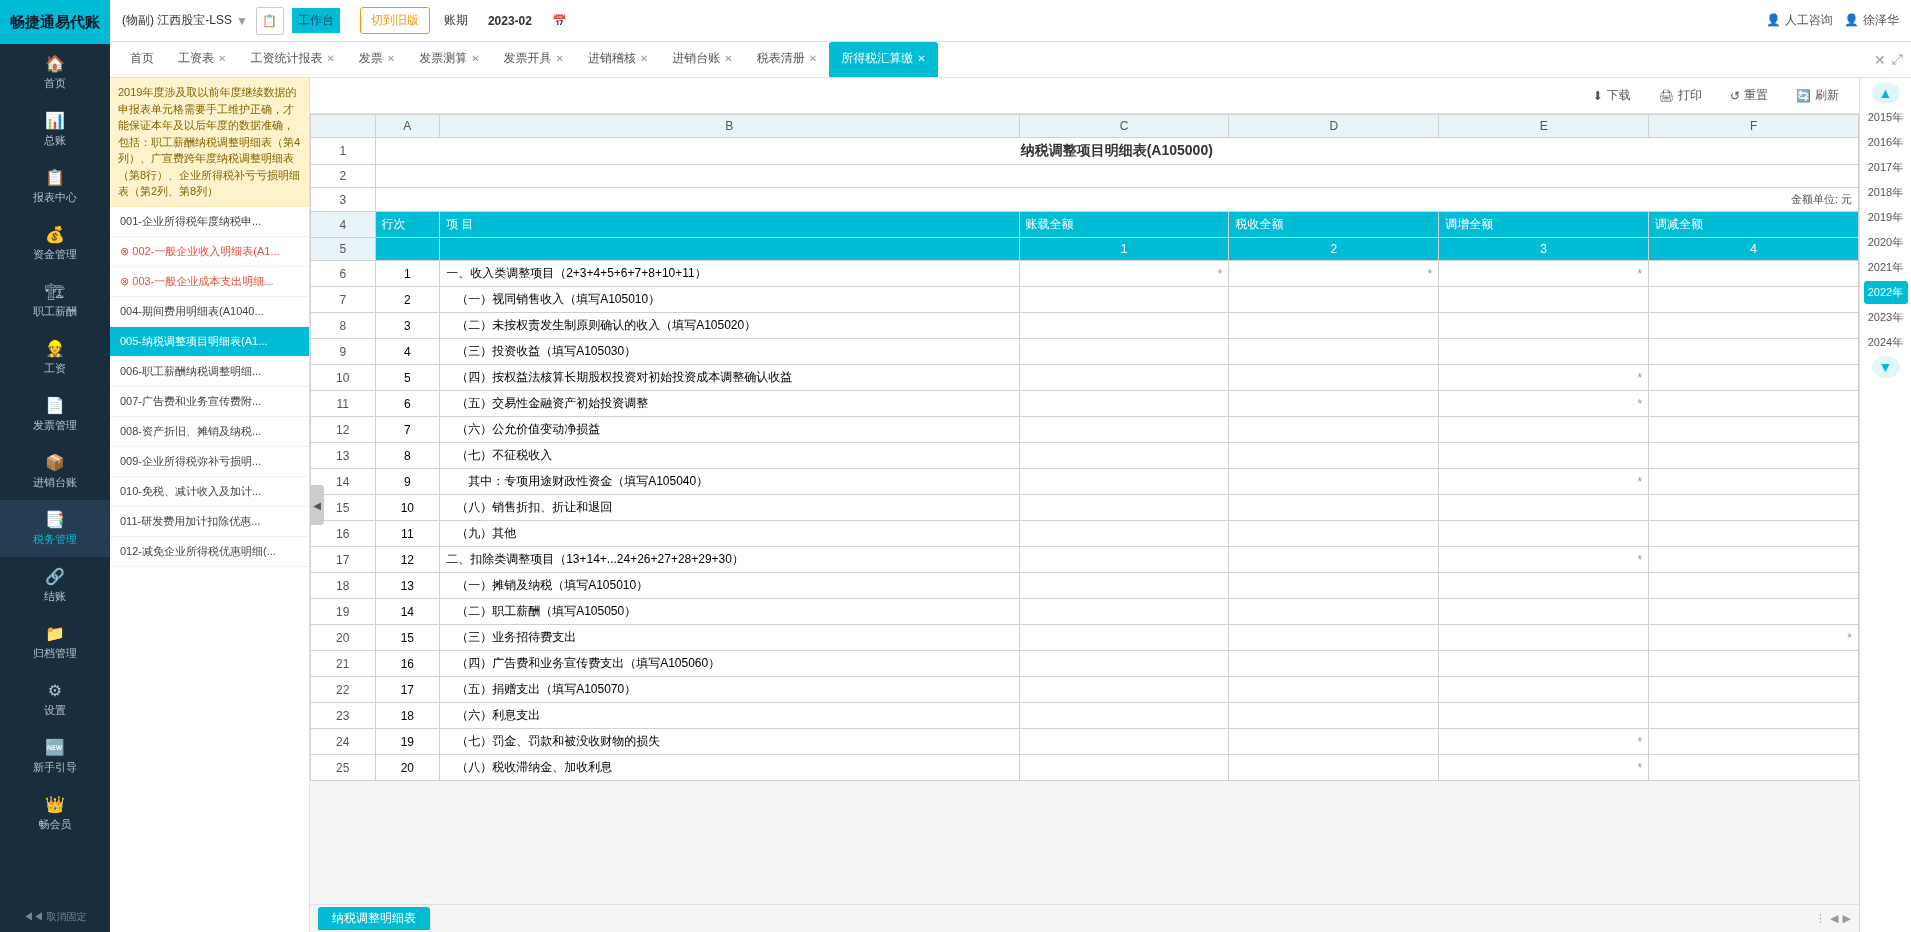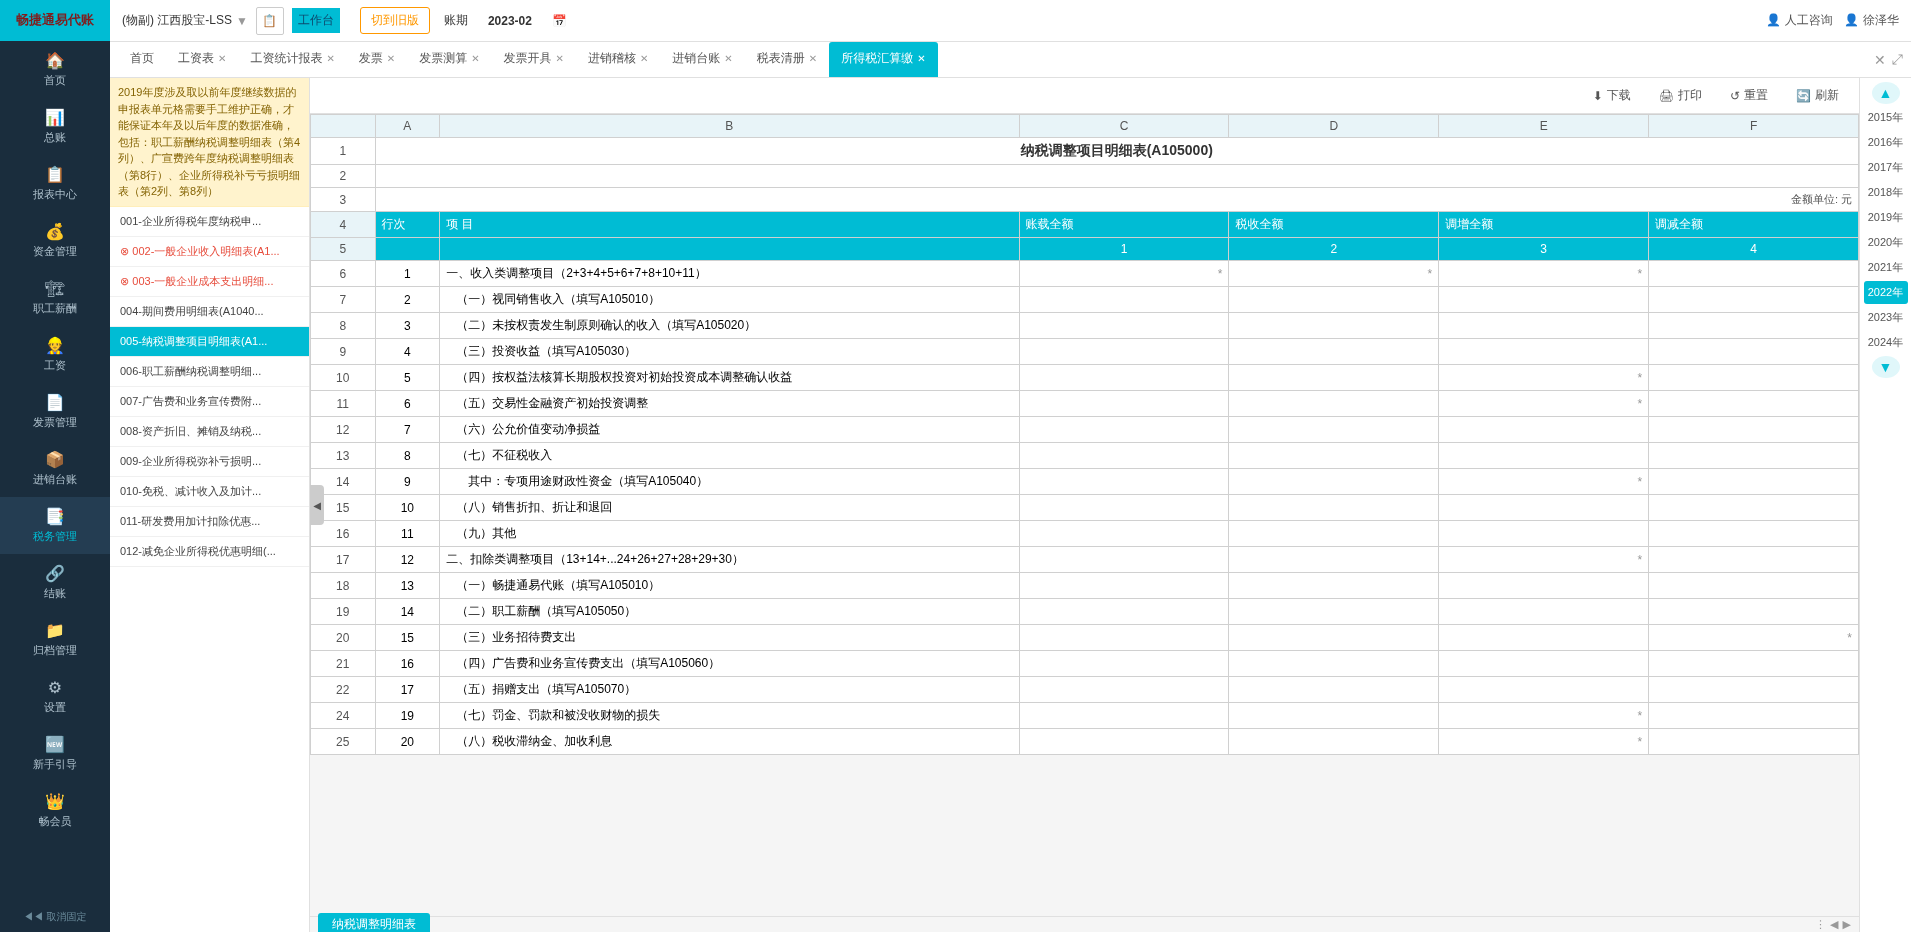--- a/index.html
+++ b/index.html
@@ -1,20 +1,20 @@
 <!DOCTYPE html>
 <html><head>
   <meta charset="utf-8">
   <style>
     * { box-sizing: border-box; margin: 0; padding: 0; }
     body { font-family: 'Microsoft YaHei', Arial, sans-serif; font-size: 12px; background: #f0f2f5; display: flex; height: 932px; overflow: hidden; }
 
     
     .sidebar { width: 110px; background: #1a2d3d; color: #cdd8e0; display: flex; flex-direction: column; flex-shrink: 0; }
-    .sidebar-logo { background: #00bcd4; color: #7f1d1d; padding: 12px 8px; text-align: center; font-size: 13px; font-weight: bold; line-height: 1.3; }
+    .sidebar-logo { background: #00bcd4; color: #0f172a; padding: 12px 8px; text-align: center; font-size: 15px; font-weight: bold; line-height: 1.3; }
     .sidebar-item { display: flex; flex-direction: column; align-items: center; padding: 10px 4px; cursor: pointer; font-size: 11px; color: #aec0cc; gap: 3px; }
     .sidebar-item.active { background: #243d52; color: #00bcd4; }
     .sidebar-icon { font-size: 16px; }
     .sidebar-bottom { margin-top: auto; }
     .sidebar-pin { padding: 8px; text-align: center; font-size: 10px; color: #6a8a9a; cursor: pointer; }
 
     
     .main { flex: 1; display: flex; flex-direction: column; overflow: hidden; }
 
     
@@ -65,21 +65,21 @@
     .value-cell { text-align: right; }
     .asterisk { color: #999; }
 
     
     .year-panel { width: 52px; background: white; border-left: 1px solid #e0e0e0; display: flex; flex-direction: column; align-items: center; padding: 4px 0; gap: 2px; overflow-y: auto; flex-shrink: 0; }
     .year-btn { width: 44px; padding: 4px 2px; text-align: center; font-size: 11px; cursor: pointer; border-radius: 3px; color: #555; }
     .year-btn.active { background: #00bcd4; color: white; }
     .year-nav { width: 28px; height: 22px; display: flex; align-items: center; justify-content: center; cursor: pointer; color: #00bcd4; background: #e0f7fa; border-radius: 50%; font-size: 14px; }
 
     
-    .bottom-bar { height: 16px; background: #f5f5f5; border-top: 1px solid #e0e0e0; display: flex; align-items: center; padding: 0 8px; gap: 16px; }
+    .bottom-bar { height: 28px; background: #f5f5f5; border-top: 1px solid #e0e0e0; display: flex; align-items: center; padding: 0 8px; gap: 16px; }
     .bottom-tab { padding: 3px 14px; font-size: 12px; background: #00bcd4; color: white; border-radius: 3px 3px 0 0; cursor: pointer; }
     .scroll-indicator { margin-left: auto; display: flex; align-items: center; gap: 4px; color: #999; font-size: 11px; }
 
     
     .collapse-btn { position: absolute; right: -14px; top: 50%; transform: translateY(-50%); z-index: 10; background: #ccc; border: none; cursor: pointer; width: 14px; height: 40px; border-radius: 0 4px 4px 0; display: flex; align-items: center; justify-content: center; color: #555; font-size: 10px; }
 
     .indent1 { padding-left: 16px !important; }
     .indent2 { padding-left: 28px !important; }
 
     ::-webkit-scrollbar { width: 6px; height: 6px; }
@@ -459,21 +459,21 @@
               <td class="hang-cell">12</td>
               <td class="item-cell">二、扣除类调整项目（13+14+...24+26+27+28+29+30）</td>
               <td class="value-cell"></td>
               <td class="value-cell"></td>
               <td class="value-cell asterisk">*</td>
               <td class="value-cell"></td>
             </tr>
             <tr class="data-row">
               <td class="row-header">18</td>
               <td class="hang-cell">13</td>
-              <td class="item-cell indent1">（一）畅捷通易代账（填写A105010）</td>
+              <td class="item-cell indent1">（一）摊销及纳税（填写A105010）</td>
               <td class="value-cell"></td>
               <td class="value-cell"></td>
               <td class="value-cell"></td>
               <td class="value-cell"></td>
             </tr>
             <tr class="data-row">
               <td class="row-header">19</td>
               <td class="hang-cell">14</td>
               <td class="item-cell indent1">（二）职工薪酬（填写A105050）</td>
               <td class="value-cell"></td>
@@ -496,20 +496,29 @@
               <td class="item-cell indent1">（四）广告费和业务宣传费支出（填写A105060）</td>
               <td class="value-cell"></td>
               <td class="value-cell"></td>
               <td class="value-cell"></td>
               <td class="value-cell"></td>
             </tr>
             <tr class="data-row">
               <td class="row-header">22</td>
               <td class="hang-cell">17</td>
               <td class="item-cell indent1">（五）捐赠支出（填写A105070）</td>
+              <td class="value-cell"></td>
+              <td class="value-cell"></td>
+              <td class="value-cell"></td>
+              <td class="value-cell"></td>
+            </tr>
+            <tr class="data-row">
+              <td class="row-header">23</td>
+              <td class="hang-cell">18</td>
+              <td class="item-cell indent1">（六）利息支出</td>
               <td class="value-cell"></td>
               <td class="value-cell"></td>
               <td class="value-cell"></td>
               <td class="value-cell"></td>
             </tr>
             <tr class="data-row">
               <td class="row-header">24</td>
               <td class="hang-cell">19</td>
               <td class="item-cell indent1">（七）罚金、罚款和被没收财物的损失</td>
               <td class="value-cell"></td>

